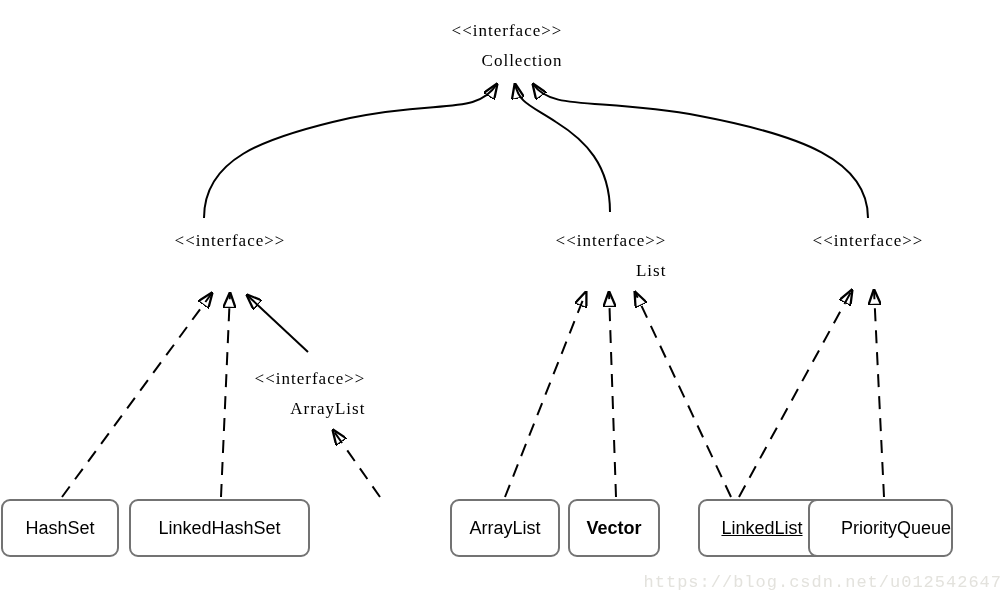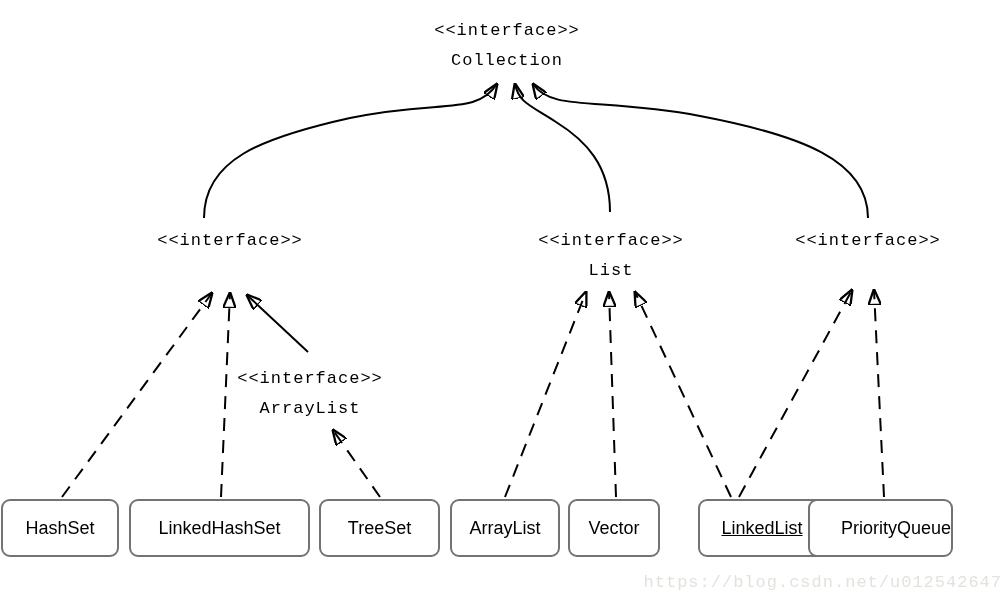--- a/index.html
+++ b/index.html
@@ -5,22 +5,22 @@
   html,body{margin:0;padding:0;background:#ffffff;}
   .stage{
     position:relative;width:1008px;height:597px;background:#ffffff;
     overflow:hidden;font-family:"Liberation Sans",sans-serif;
   }
   .edges{position:absolute;left:0;top:0;width:1008px;height:597px;}
   .edges path{fill:none;stroke:#000;stroke-width:2;}
   .edges path.dashed{stroke-dasharray:13 9;}
   .iface{
     position:absolute;transform:translateX(-50%);
-    text-align:center;white-space:nowrap;color:#000;
-    font-family:Liberation Mono, monospace;font-size:17px;line-height:30px;
+    text-align:right;white-space:nowrap;color:#000;
+    font-family:Liberation Serif, serif;font-size:17px;line-height:30px;
     letter-spacing:1px;
   }
   .cls{
     position:absolute;height:54px;background:#fff;border:2px solid #737373;
     border-radius:9px;display:flex;align-items:center;justify-content:center;
     font-family:"Liberation Sans",sans-serif;font-size:18px;color:#000;
     box-sizing:content-box;
   }
   .watermark{
     position:absolute;right:6px;bottom:5px;
@@ -78,27 +78,24 @@
     <div>&lt;&lt;interface&gt;&gt;</div>
     <div>ArrayList</div>
   </div>
 
   <div class="cls" style="left:1px;top:499px;width:114px;">
       <span>HashSet</span>
     </div>
   <div class="cls" style="left:129px;top:499px;width:177px;border-radius:9px;">
       <span>LinkedHashSet</span>
     </div>
-  <div class="cls" style="left:319px;top:499px;width:117px;">
-      <span>TreeSet</span>
-    </div>
   <div class="cls" style="left:450px;top:499px;width:106px;">
       <span>ArrayList</span>
     </div>
-  <div class="cls" style="left:568px;top:499px;width:88px;">
+  <div class="cls" style="left:568px;top:499px;width:88px;font-weight:bold;">
       <span>Vector</span>
     </div>
   <div class="cls" style="left:698px;top:499px;width:124px;text-decoration:underline;">
       <span>LinkedList</span>
     </div>
   <div class="cls" style="left:808px;top:499px;width:141px;justify-content:flex-end;">
       <span>PriorityQueue</span>
     </div>
 
   <div class="watermark">https://blog.csdn.net/u012542647</div>

